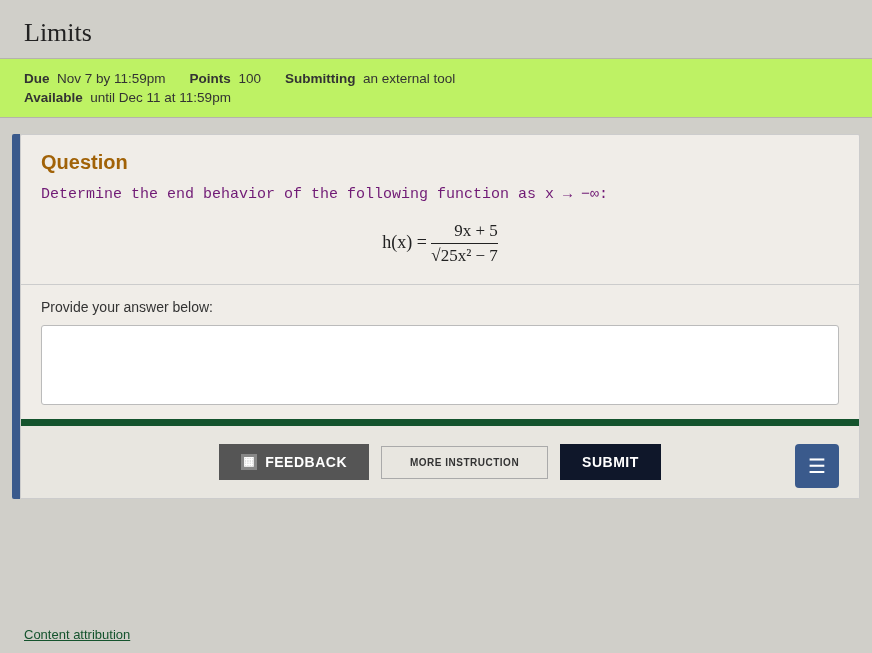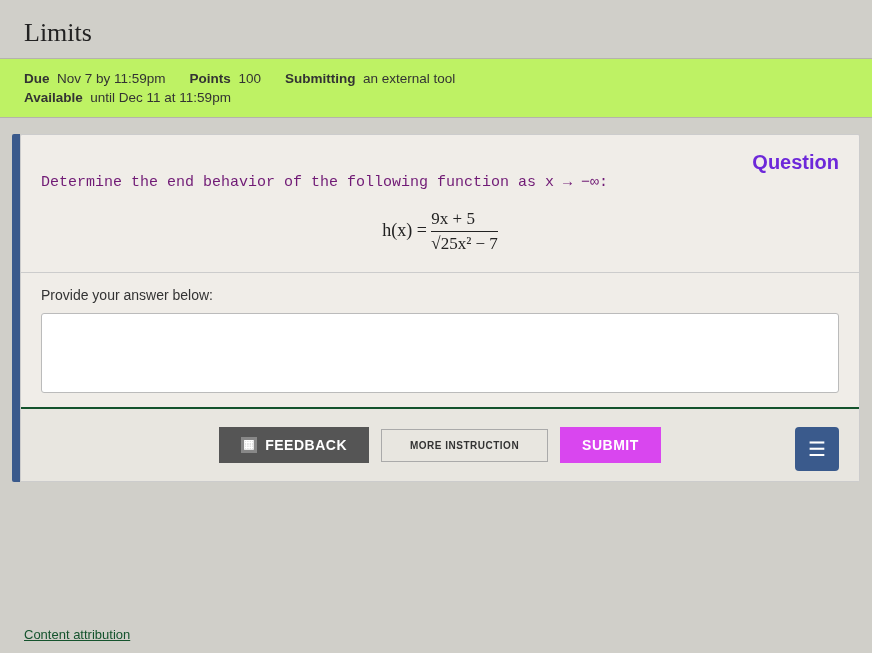--- a/index.html
+++ b/index.html
@@ -59,60 +59,59 @@
       display: flex;
       flex-direction: column;
     }
     .question-header {
       padding: 16px 20px 12px 20px;
       border-bottom: 1px solid #ccc;
     }
     .question-label {
       font-size: 20px;
       font-weight: 700;
-      color: #6d28d9;
-      margin-bottom: 0;
-      text-align: right;
+      color: #a16207;
+      margin-bottom: 12px;
     }
     .question-text {
       font-size: 15px;
       color: #701a75;
       margin-bottom: 18px;
       font-family: Liberation Mono, monospace;
     }
     .math-display {
       text-align: center;
       font-size: 18px;
       color: #222;
       margin: 10px 0 6px 0;
       font-family: 'Times New Roman', Times, serif;
     }
     .fraction {
       display: inline-block;
       vertical-align: middle;
-      text-align: left;
+      text-align: right;
     }
     .fraction-num {
       display: block;
       border-bottom: 1.5px solid #222;
       padding-bottom: 2px;
       font-size: 17px;
     }
     .fraction-den {
       display: block;
       padding-top: 2px;
       font-size: 17px;
     }
     .h-x {
       font-family: 'Times New Roman', Times, serif;
       font-size: 18px;
     }
     .answer-section {
       padding: 14px 20px 14px 20px;
-      border-bottom: 2px solid #14532d;
+      border-bottom: 7px solid #14532d;
     }
     .answer-label {
       font-size: 14px;
       color: #333;
       margin-bottom: 10px;
     }
     .answer-input-box {
       background: #fff;
       border: 1px solid #bbb;
       border-radius: 3px;
@@ -153,21 +152,21 @@
       background: #e8e6e0;
       color: #333;
       border: 1.5px solid #aaa;
       padding: 10px 28px;
       font-size: 10px;
       font-weight: 700;
       cursor: pointer;
       letter-spacing: 0.5px;
     }
     .submit-btn {
-      background: #d946ef;
+      background: #0f172a;
       color: #fff;
       border: none;
       padding: 10px 22px;
       font-size: 14px;
       font-weight: 700;
       cursor: pointer;
       letter-spacing: 0.5px;
     }
     .chat-fab {
       position: absolute;

